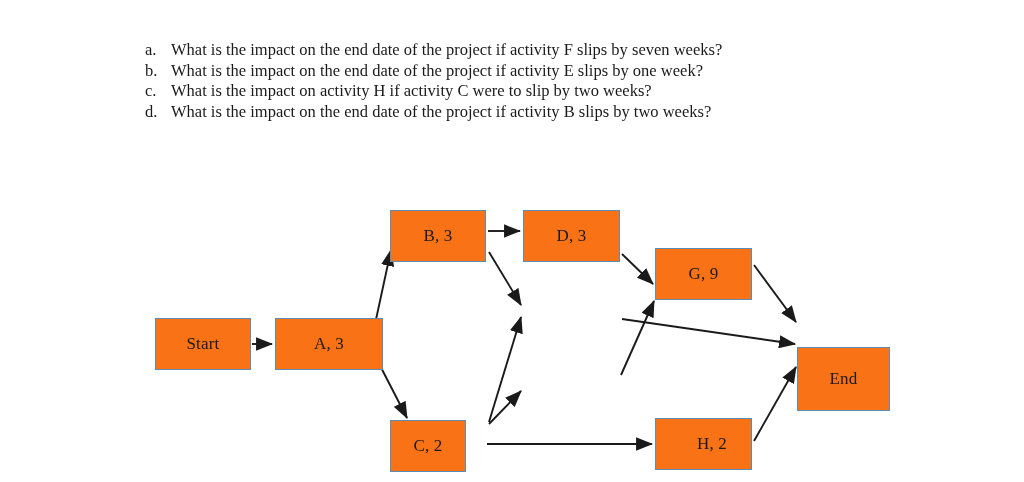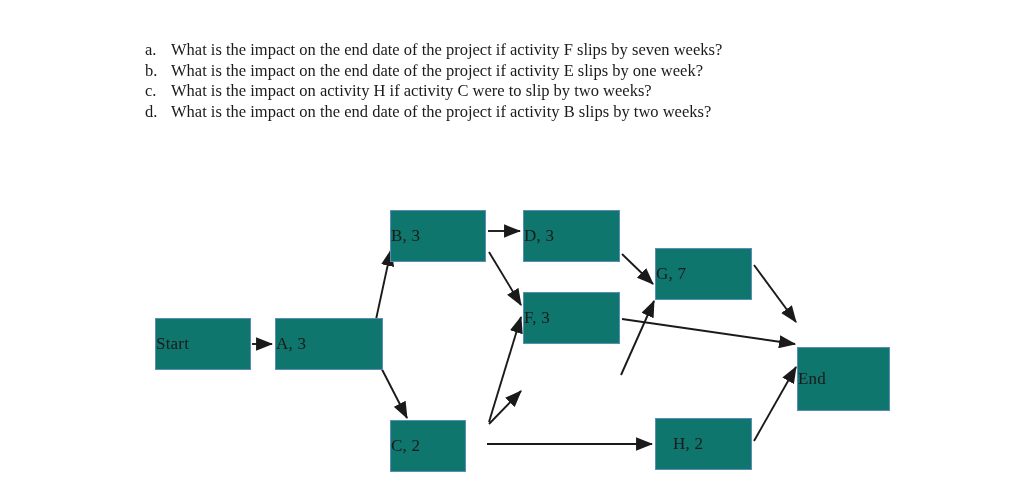--- a/index.html
+++ b/index.html
@@ -61,25 +61,25 @@
     pointer-events: none;
   }
   #edge-layer {
     position: absolute;
     left: 0;
     top: 0;
   }
   .node {
     position: absolute;
     box-sizing: border-box;
-    background: #0f766e;
+    background: #f97316;
     border: 1.6px solid #5b8db8;
     display: flex;
     align-items: center;
-    justify-content: flex-start;
+    justify-content: center;
     font-size: 17px;
     font-family: "Liberation Serif", "DejaVu Serif", serif;
     color: #1a1a1a;
     pointer-events: auto;
     letter-spacing: .2px;
   }
 </style>
 </head>
 <body>
 
@@ -137,25 +137,22 @@
   </div>
   <div class="node" style="left:390px; top:210px; width:96px; height:52px;">
     <span>B, 3</span>
   </div>
   <div class="node" style="left:390px; top:420px; width:76px; height:52px;">
     <span>C, 2</span>
   </div>
   <div class="node" style="left:523px; top:210px; width:97px; height:52px;">
     <span>D, 3</span>
   </div>
-  <div class="node" style="left:523px; top:292px; width:97px; height:52px;">
-    <span>F, 3</span>
-  </div>
   <div class="node" style="left:655px; top:248px; width:97px; height:52px;">
-    <span>G, 7</span>
+    <span>G, 9</span>
   </div>
   <div class="node" style="left:655px; top:418px; width:97px; height:52px;padding-left:17px;">
     <span>H, 2</span>
   </div>
   <div class="node" style="left:797px; top:315px; width:93px; height:64px;margin-top:32px;">
     <span>End</span>
   </div>
 
 </div>
 

